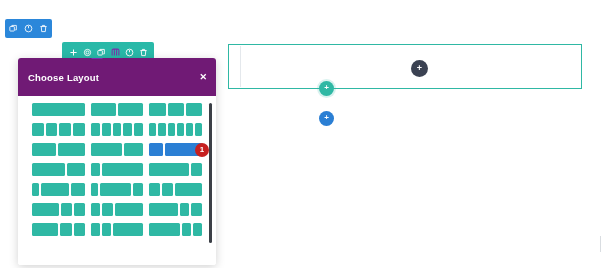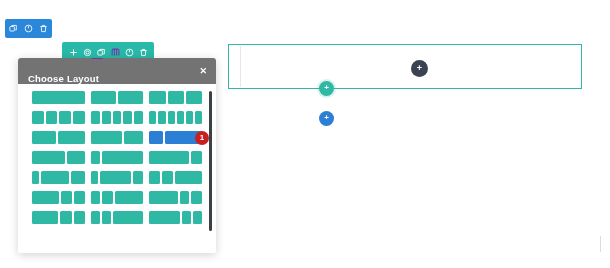--- a/index.html
+++ b/index.html
@@ -46,23 +46,23 @@
   
   .modal{
     position:absolute;left:18px;top:58px;
     width:198px;
     z-index:10;
     border-radius:3px;
     overflow:hidden;
     box-shadow:0 2px 10px rgba(0,0,0,.18);
   }
   .modal-header{
-    height:26px;
-    background:#737373;
-    display:flex;align-items:flex-end;
+    height:38px;
+    background:#701a75;
+    display:flex;align-items:center;
     padding:0 10px;
     position:relative;
   }
   .modal-title{
     color:#ffffff;font-size:9.5px;font-weight:bold;
     letter-spacing:.2px;
   }
   .modal-close{
     position:absolute;right:9px;top:50%;transform:translateY(-50%);
     color:#ffffff;font-size:9px;font-weight:bold;

